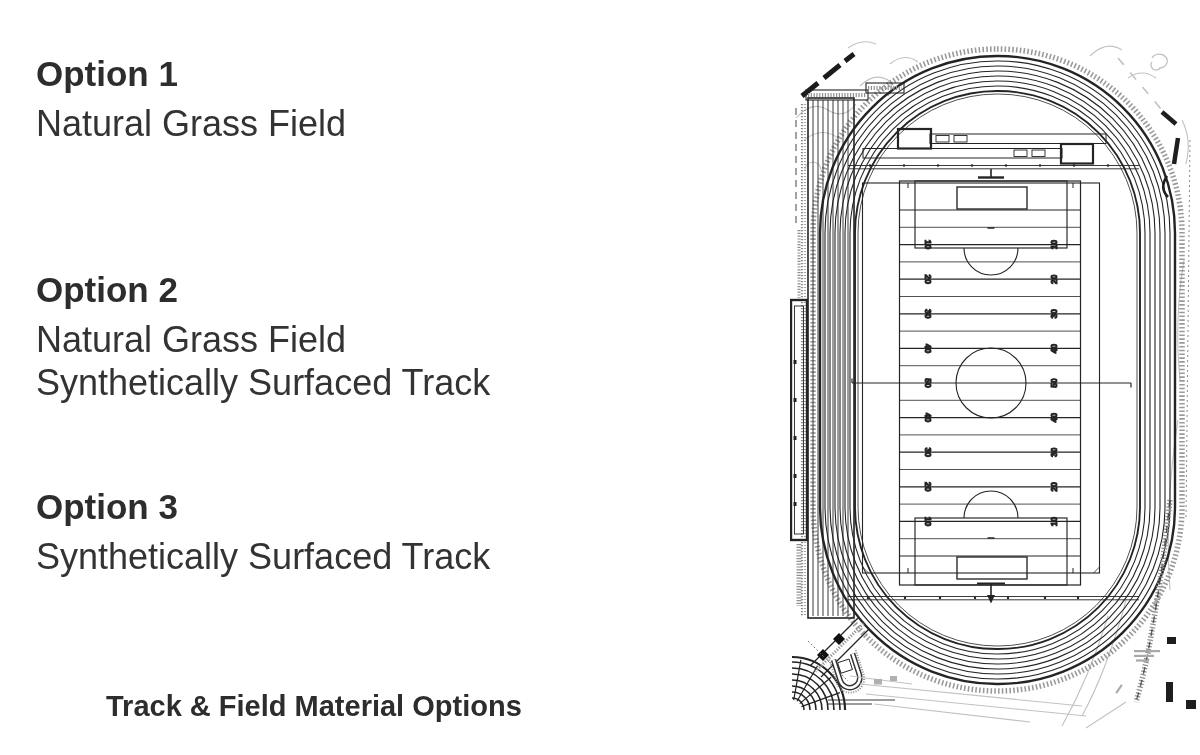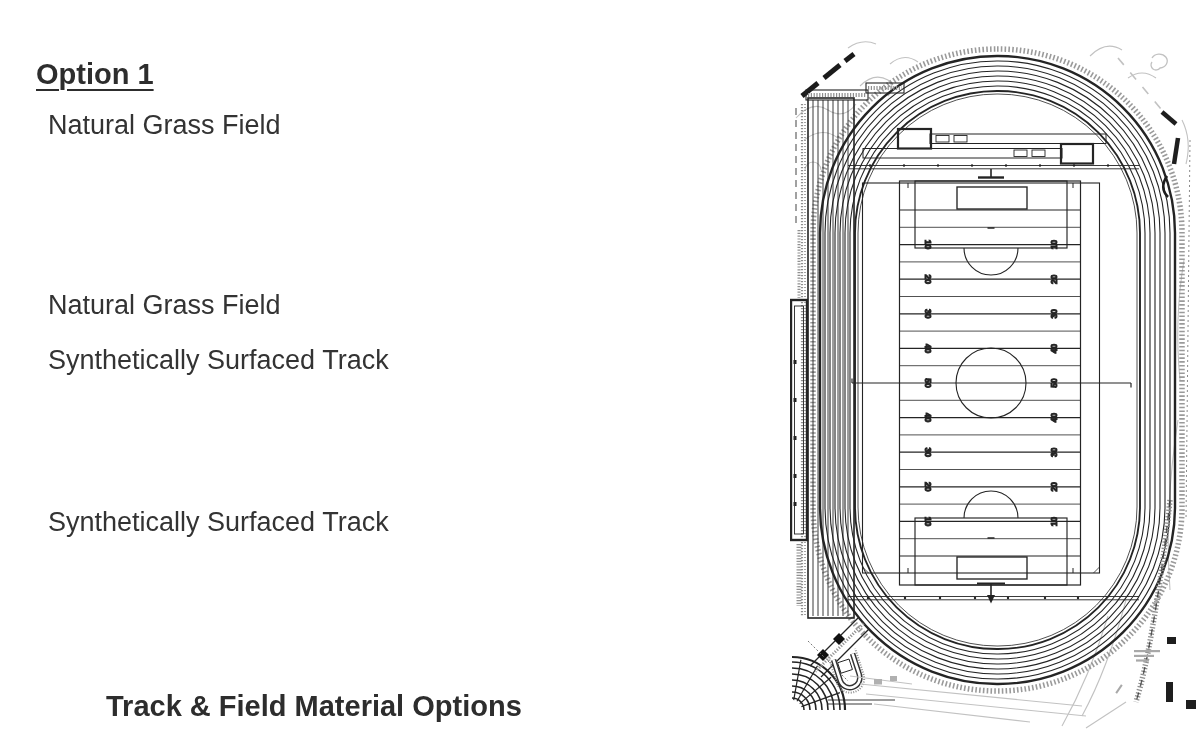--- a/index.html
+++ b/index.html
@@ -4,49 +4,51 @@
 <style>
   html,body{margin:0;padding:0}
   body{
     width:1200px;height:755px;position:relative;overflow:hidden;
     background:#ffffff;
     font-family:"Liberation Sans",sans-serif;color:#303030;
   }
   .option-block{position:absolute;left:36px;width:600px}
   .ob1{top:56px}.ob2{top:272px}.ob3{top:489px}
   .option-heading{
-    font-size:29px;font-weight:700;line-height:36px;margin:0 0 10px 0;
-    text-decoration:underline;text-decoration-thickness:2px;text-underline-offset:5px;
+    font-size:35px;font-weight:700;line-height:36px;margin:0 0 10px 0;
+    text-decoration-thickness:2px;text-underline-offset:5px;
     color:#2d2d2d;
   }
-  .option-line{font-size:27px;line-height:43px;margin:12px;color:#333333}
+  .option-line{font-size:36px;line-height:43px;margin:0;color:#333333}
   .caption{
     position:absolute;left:106px;top:690px;
     font-size:29px;font-weight:700;color:#2d2d2d;white-space:nowrap;
   }
   .plan{position:absolute;left:790px;top:0;width:410px;height:755px}
   
   .k{stroke:#242424;fill:none}
   .gy{stroke:#8f8f8f;fill:none}
   .ft{stroke:#c2c2c2;fill:none}
   .yn{font:700 8.5px "Liberation Sans",sans-serif;fill:#1c1c1c;text-anchor:middle;dominant-baseline:middle}
 </style>
 </head>
 <body>
 
 <div>
   <div class="option-block ob1">
     <p class="option-heading">Option 1</p>
     <p class="option-line">Natural Grass Field</p>
   </div>
   <div class="option-block ob2">
+    <p class="option-heading">Option 2</p>
     <p class="option-line">Natural Grass Field</p>
     <p class="option-line">Synthetically Surfaced Track</p>
   </div>
   <div class="option-block ob3">
+    <p class="option-heading">Option 3</p>
     <p class="option-line">Synthetically Surfaced Track</p>
   </div>
 </div>
 
 <div class="caption">Track &amp; Field Material Options</div>
 
 <div class="plan">
 <svg viewBox="0 0 410 755" width="410" height="755" xmlns="http://www.w3.org/2000/svg">
 
   <g class="ft" stroke-width="1.1">

